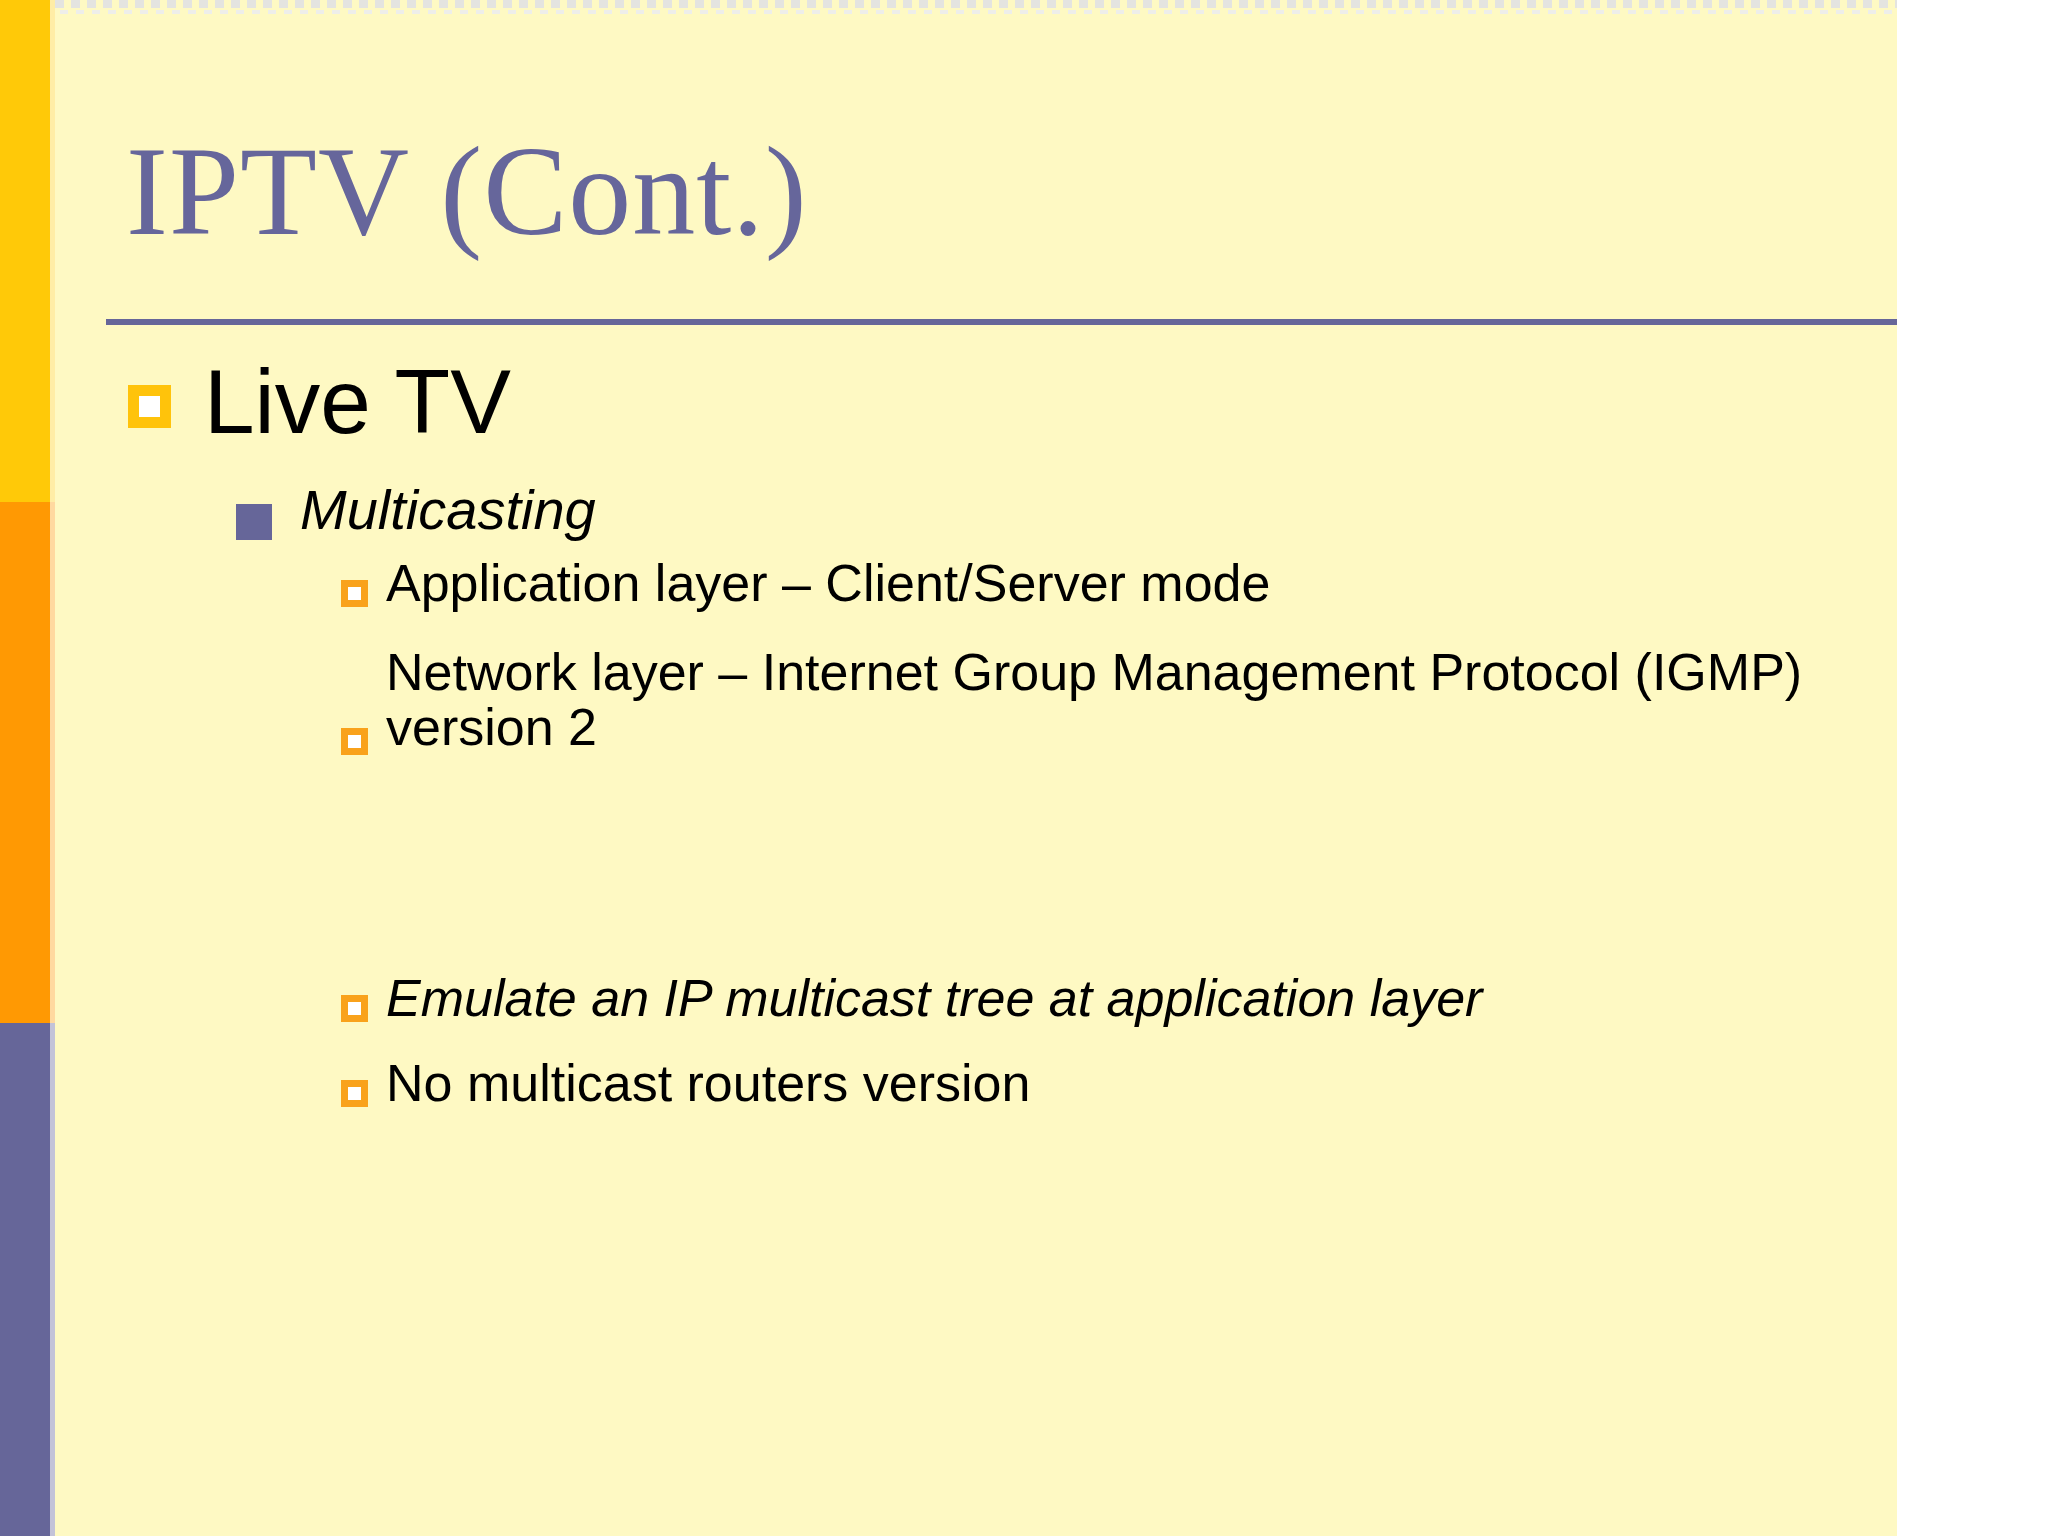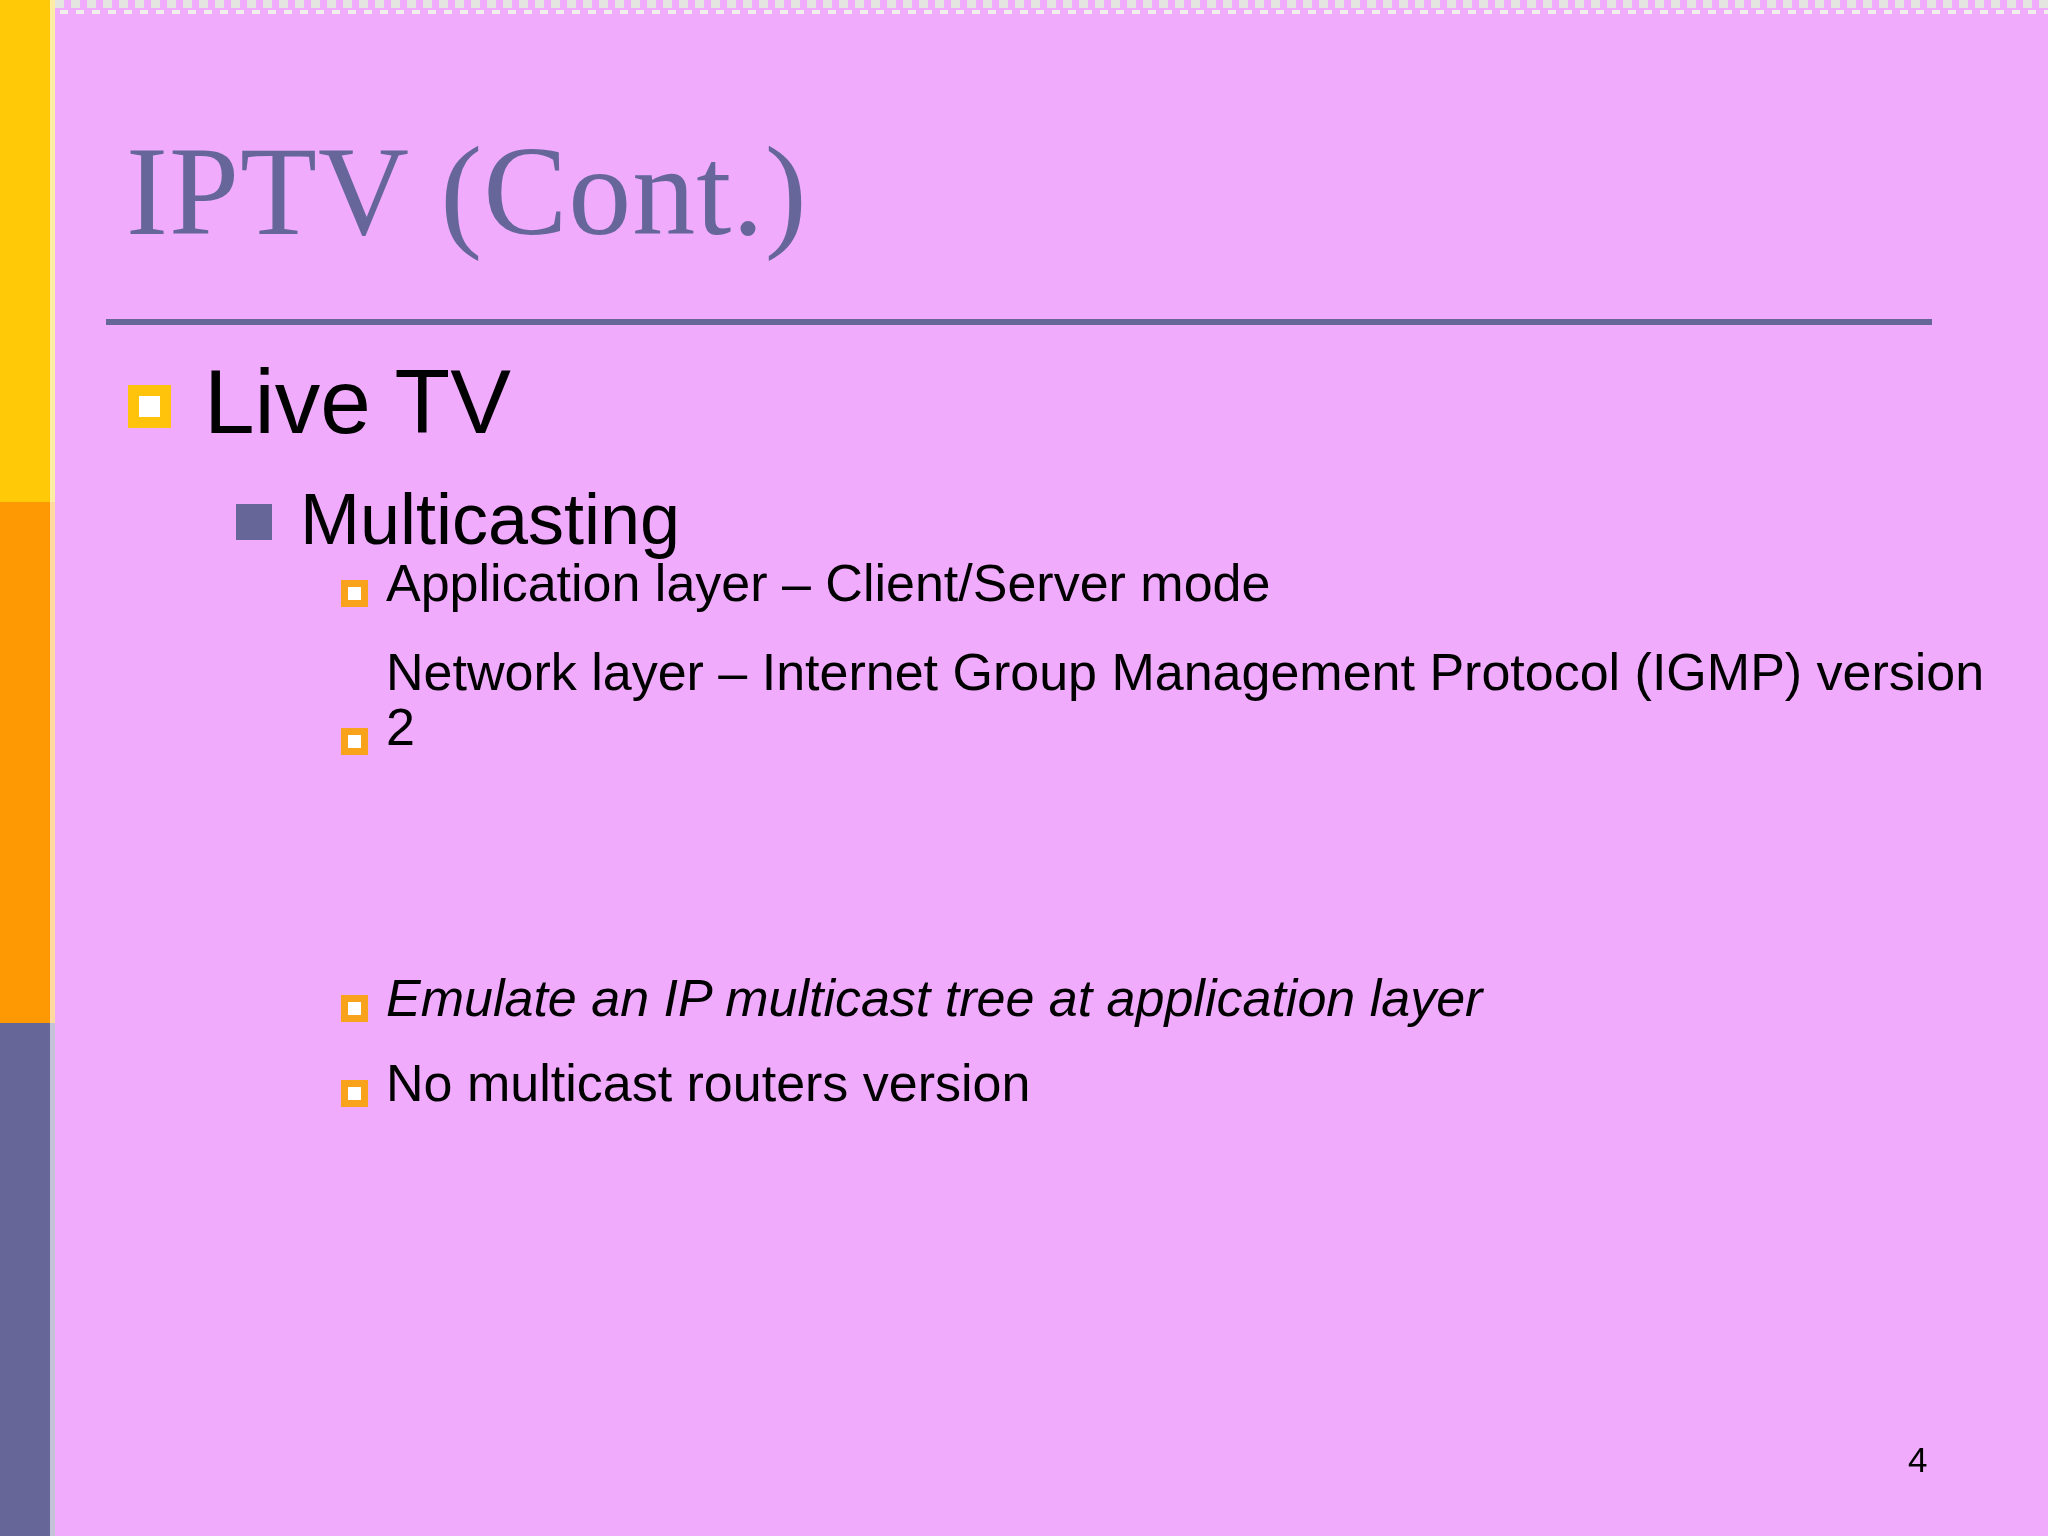--- a/index.html
+++ b/index.html
@@ -1,20 +1,20 @@
 <!DOCTYPE html>
 <html><head>
 <meta charset="utf-8">
 <style>
   html, body { margin: 0; padding: 0; background: #ffffff; }
   .slide {
     position: relative;
-    width: 2048px;
+    width: 1897px;
     height: 1536px;
-    background: #f0abfc;
+    background: #fef9c3;
     overflow: hidden;
     font-family: "Liberation Sans", sans-serif;
   }
 
   
   .top-dashes { position: absolute; left: 55px; top: 0; right: 0; height: 16px; }
   .top-dashes::before {
     content: ""; position: absolute; left: 0; top: 0; width: 100%; height: 8px;
     background: repeating-linear-gradient(90deg, #e4e4e0 0 9px, transparent 9px 16px);
   }
@@ -43,21 +43,21 @@
   .divider { position: absolute; left: 106px; top: 319px; width: 1826px; height: 6px; background: #666699; }
 
   .row { position: absolute; display: flex; align-items: flex-start; }
   .row .txt { color: #000000; }
 
   .l1 { left: 128px; }
   .l1 .txt { font-size: 91px; line-height: 1.15; white-space: nowrap; }
   .b1 { flex: none; width: 21px; height: 21px; border: 11px solid #FFC30B; background: #ffffff; margin: 35px 33px 0 0; }
 
   .l2 { left: 236px; }
-  .l2 .txt { font-size: 72px; line-height: 1.15; white-space: nowrap; }
+  .l2 .txt { font-size: 56px; line-height: 1.15; white-space: nowrap; font-style: italic; }
   .b2 { flex: none; width: 36px; height: 36px; background: #666699; margin: 26px 28px 0 0; }
 
   .l3 { left: 341px; }
   .l3 .txt { font-size: 52px; line-height: 1.06; max-width: 1620px; }
   .b3 { flex: none; width: 13px; height: 13px; border: 7px solid #F9A21B; background: #ffffff; margin: 24px 18px 0 0; }
 
   .row-live-tv      { top: 350px; }
   .row-multicasting { top: 478px; }
   .row-app-layer    { top: 556px; }
   .row-net-layer    { top: 645px; align-items: flex-end; }

